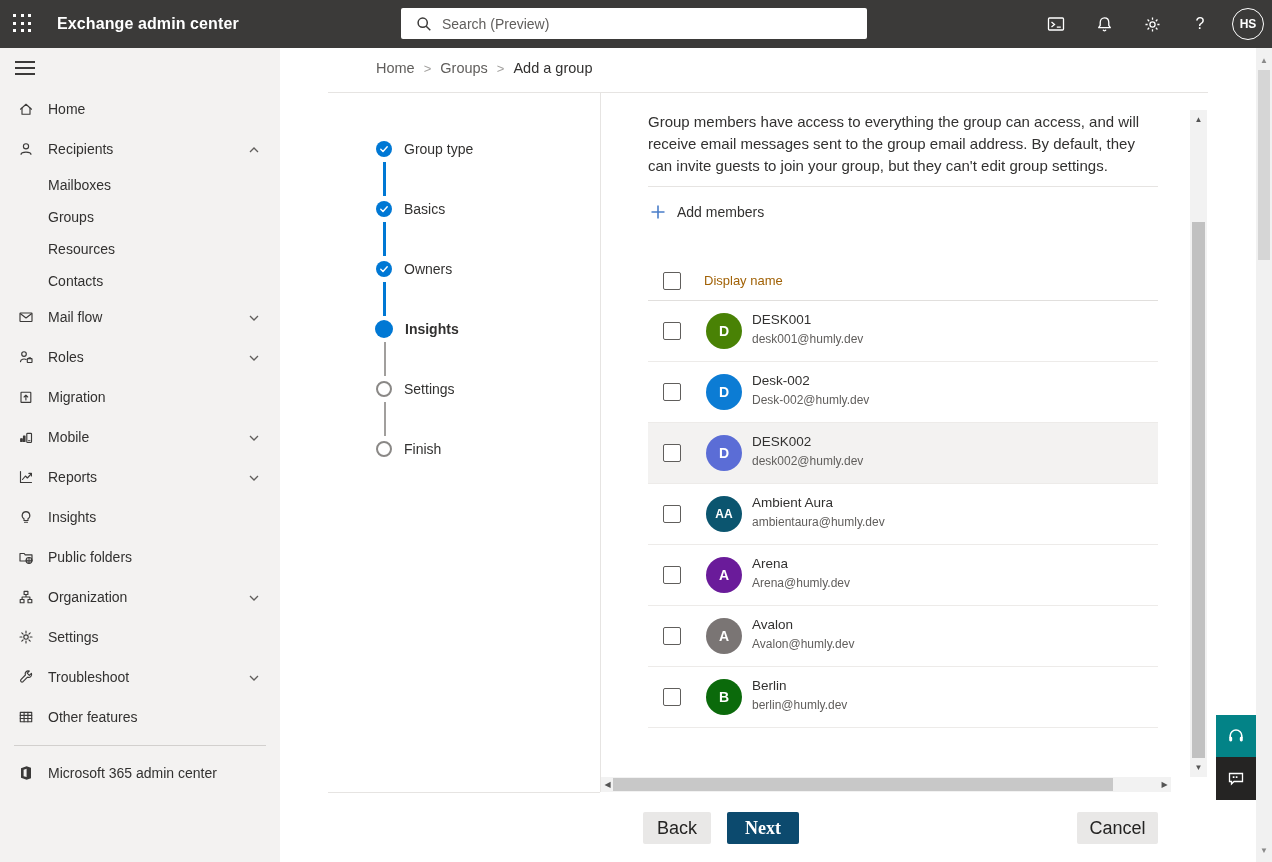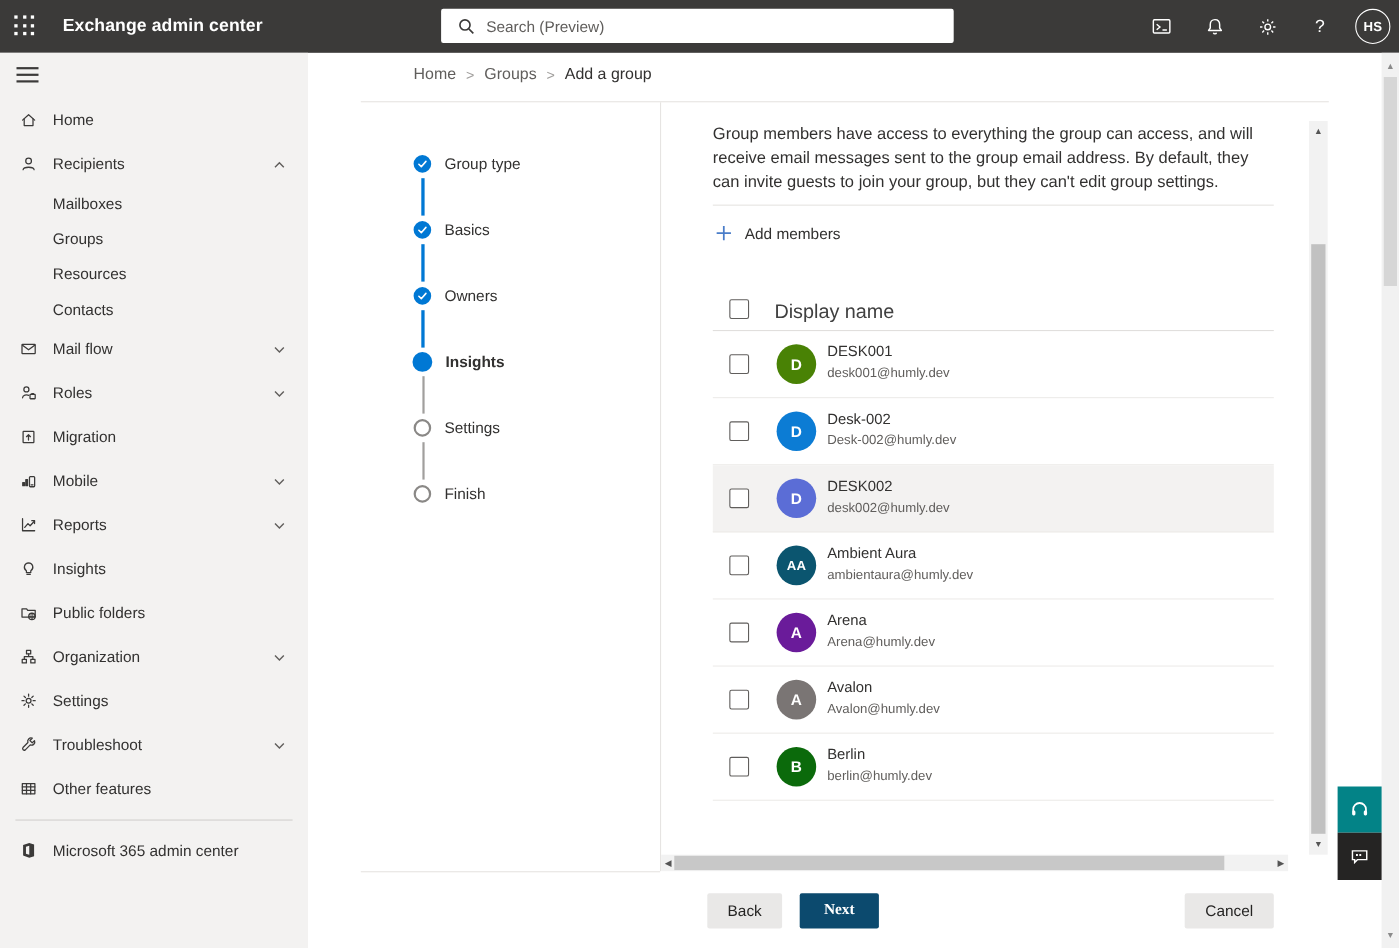--- a/index.html
+++ b/index.html
@@ -51,21 +51,21 @@
   .connector.blue { width:3px; background:#0078d4; }
   .connector.gray { width:2px; background:#a19f9d; margin-left:1px; }
 
   
   .desc { position:absolute; left:648px; top:111px; width:515px; font-size:15px; line-height:22px; color:#323130; }
   .desc-divider { position:absolute; left:648px; top:186px; width:510px; height:1px; background:#e6e4e2; }
   .add-members { position:absolute; left:650px; top:198px; height:28px; display:flex; align-items:center; gap:11px; cursor:pointer; }
   .add-members span { font-size:14px; color:#323130; }
 
   .tbl-header { position:absolute; left:648px; top:262px; width:510px; height:39px; border-bottom:1px solid #e1dfdd; }
-  .tbl-header .hdr-label { position:absolute; left:56px; top:11px; font-size:18px; color:#404040; }
+  .tbl-header .hdr-label { position:absolute; left:56px; top:11px; font-size:13px; color:#a16207; }
   .checkbox { width:18px; height:18px; border:1px solid #605e5c; border-radius:2px; background:#fff; cursor:pointer; display:inline-block; }
   .hdr-cb { position:absolute; left:15px; top:10px; }
 
   .rows { position:absolute; left:648px; top:301px; width:510px; }
   .mrow { position:relative; height:61px; border-bottom:1px solid #edebe9; cursor:pointer; }
   .mrow.hl { background:#f3f2f1; }
   .mrow .checkbox { position:absolute; left:15px; top:21px; }
   .avatar { position:absolute; left:58px; top:12px; width:36px; height:36px; border-radius:50%; color:#fff; font-weight:700; display:flex; align-items:center; justify-content:center; }
   .av1 { font-size:14px; } .av2 { font-size:12px; }
   .mname { position:absolute; left:104px; top:11px; font-size:13.5px; color:#323130; }
@@ -79,21 +79,21 @@
   .hscroll { position:absolute; left:601px; top:777px; width:570px; height:15px; background:#f2f2f2; }
   .hscroll .arr { position:absolute; top:0; height:15px; width:13px; display:flex; align-items:center; justify-content:center; font-size:8px; color:#555; cursor:pointer; }
   .hscroll .arr.left { left:0; } .hscroll .arr.right { right:0; }
   .hscroll .thumb { position:absolute; left:12px; top:1px; width:500px; height:13px; background:#c8c8c8; cursor:pointer; }
   .pagescroll { position:absolute; left:1256px; top:48px; width:16px; height:814px; background:#f1f1f1; }
   .pagescroll .arr { position:absolute; left:0; width:16px; height:16px; display:flex; align-items:center; justify-content:center; font-size:8px; color:#8a8a8a; cursor:pointer; }
   .pagescroll .arr.up { top:4px; } .pagescroll .arr.down { bottom:4px; }
   .pagescroll .thumb { position:absolute; left:2px; top:22px; width:12px; height:190px; background:#d6d6d6; cursor:pointer; }
 
   
-  .btn { position:absolute; top:812px; height:32px; border:none; border-radius:2px; font-family:"Liberation Sans",sans-serif; font-size:14px; cursor:pointer; }
+  .btn { position:absolute; top:812px; height:32px; border:none; border-radius:2px; font-family:"Liberation Sans",sans-serif; font-size:18px; cursor:pointer; }
   .btn.gray { background:#e9e8e7; color:#252423; }
   .btn.blue { background:#0c4a6e; color:#fff; font-weight:600;font-family:Liberation Serif, serif; }
   #btn-back { left:643px; width:68px; }
   #btn-next { left:727px; width:72px; }
   #btn-cancel { left:1077px; width:81px; }
 
   
   .float-btn { position:absolute; left:1216px; width:40px; display:flex; align-items:center; justify-content:center; cursor:pointer; }
   #fb-help { top:715px; height:42px; }
   #fb-feedback { top:757px; height:43px; }

